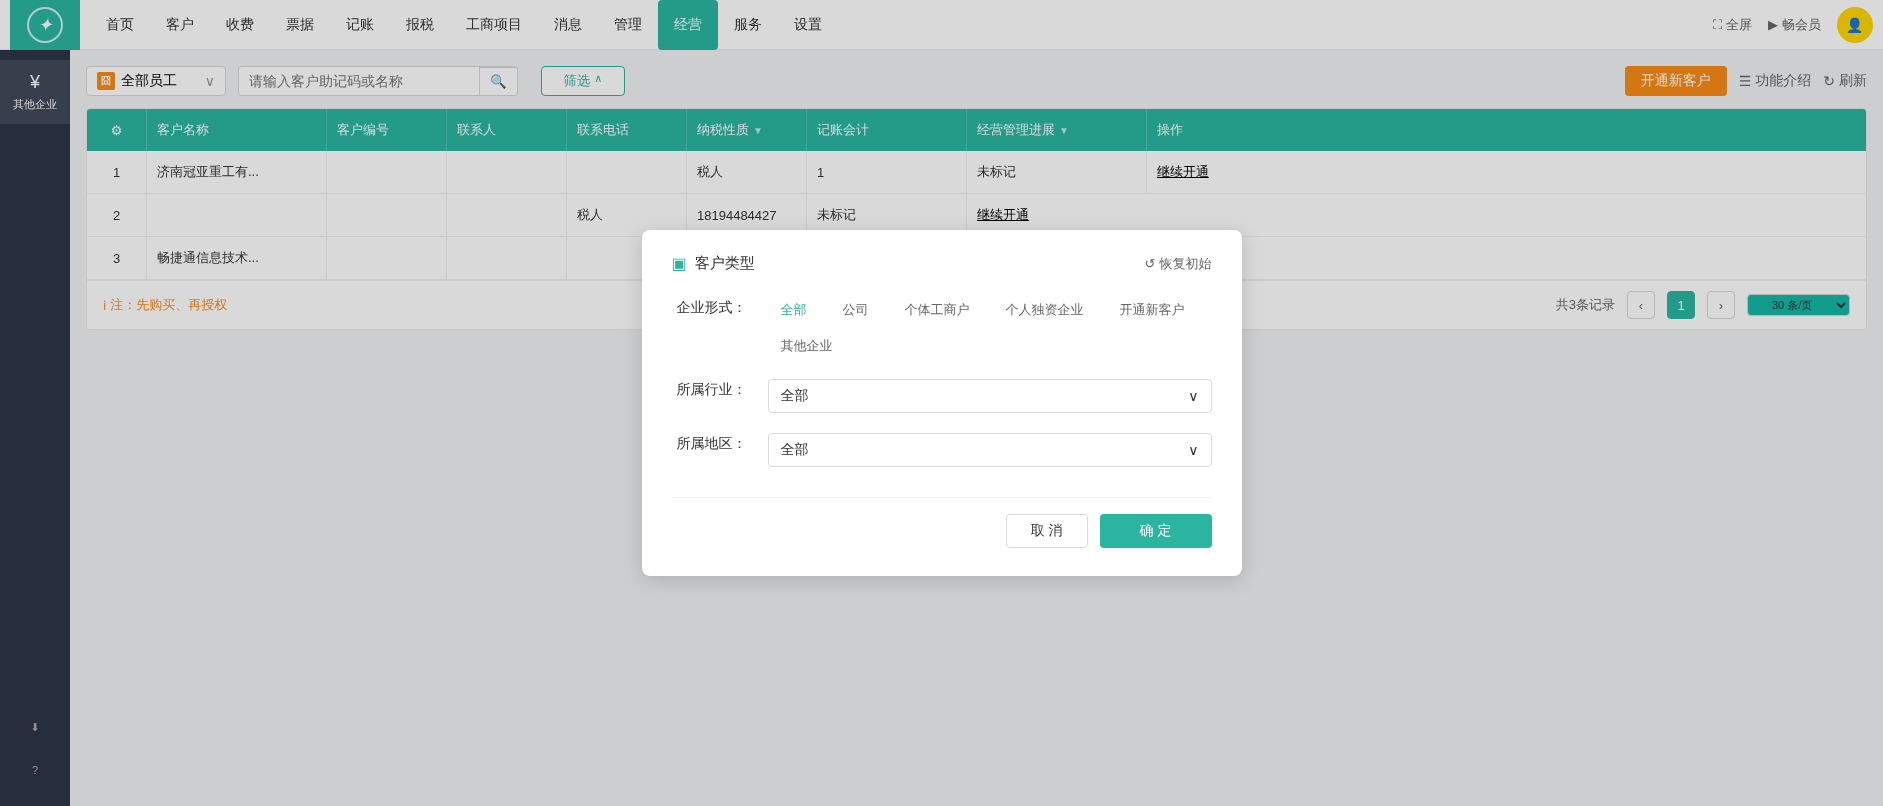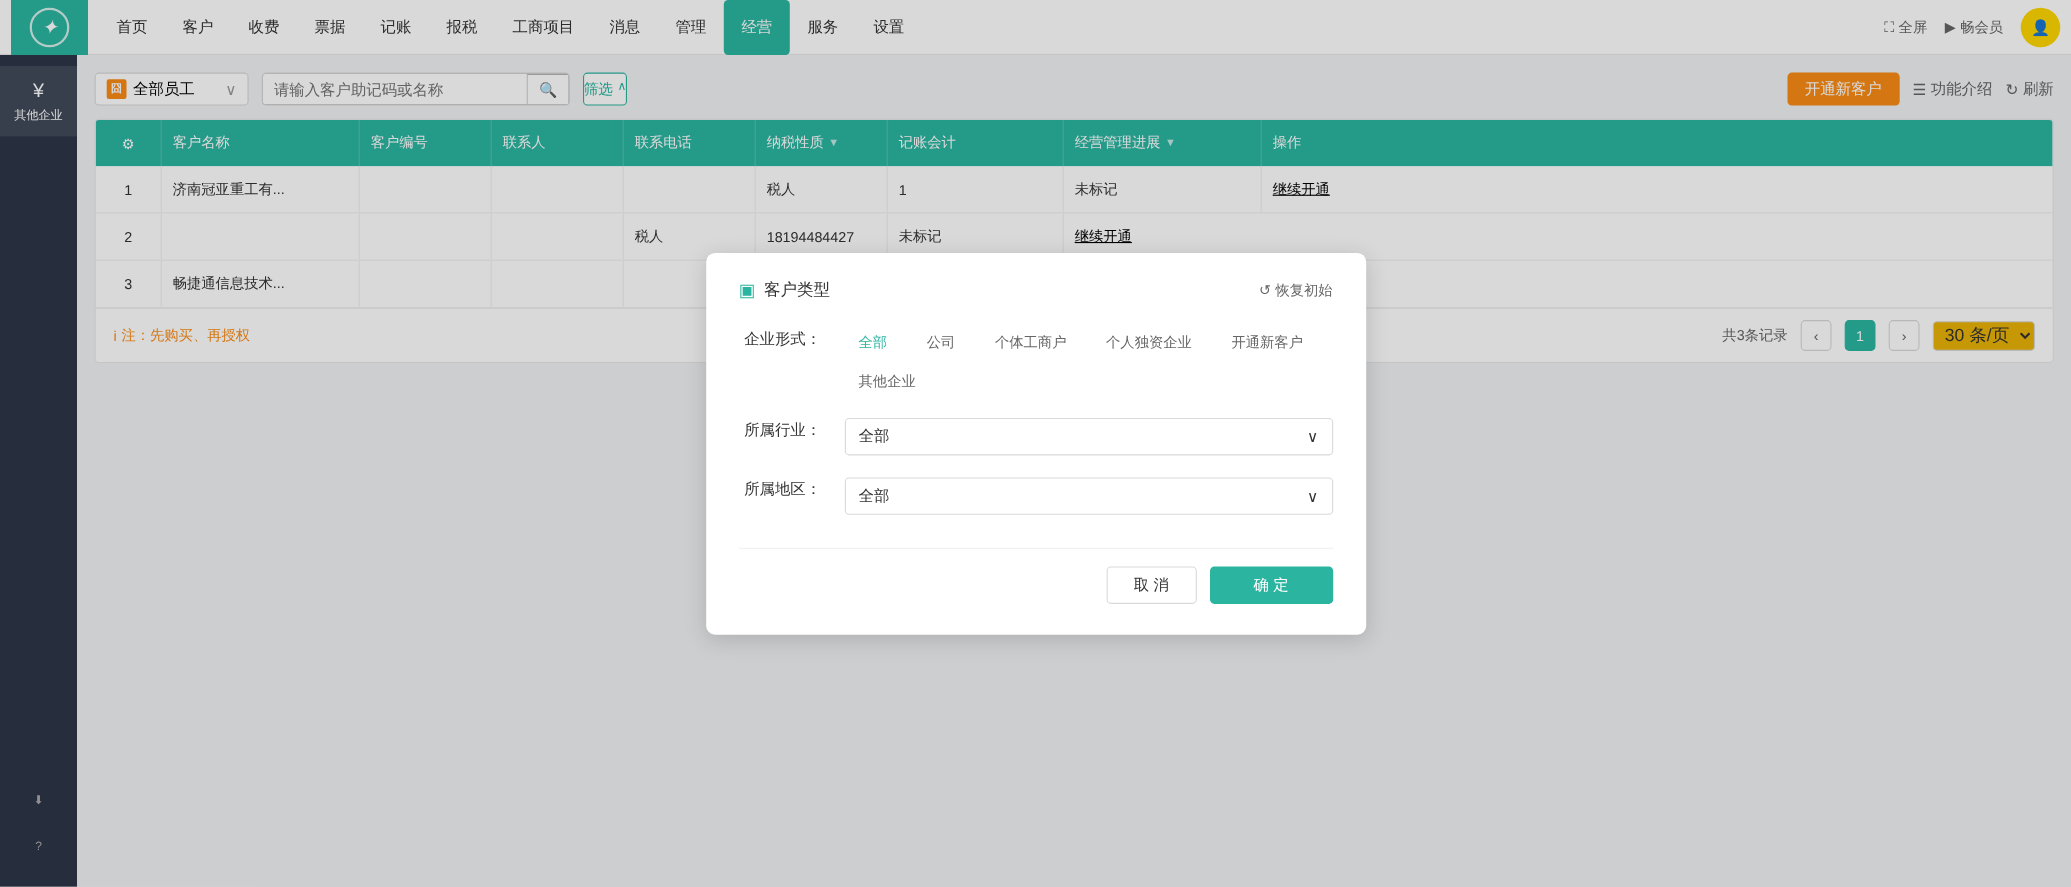--- a/index.html
+++ b/index.html
@@ -104,35 +104,35 @@
       cursor: pointer; min-width: 140px;
     }
     .employee-select-icon {
       width: 18px; height: 18px; background: #fa8c16;
       border-radius: 2px; display: flex; align-items: center;
       justify-content: center; color: #fff; font-size: 10px; font-weight: bold;
     }
     .search-box {
       display: flex; align-items: center;
       border: 1px solid #d9d9d9; border-radius: 4px;
-      background: #a3a3a3; overflow: hidden;
+      background: #bef264; overflow: hidden;
     }
     .search-input {
       border: none; outline: none; padding: 6px 10px;
       font-size: 14px; width: 240px; color: #999;
     }
     .search-btn {
       padding: 6px 10px; background: #fff; border: none;
       cursor: pointer; color: #666; border-left: 1px solid #d9d9d9;
     }
     .filter-btn {
       border: 1px solid #2bb5a0; border-radius: 4px;
-      padding: 5px 0; color: #2bb5a0;
+      padding: 5px 22px; color: #2bb5a0;
       background: #fff; cursor: pointer;
-      display: flex; align-items: flex-start; gap: 4px;
+      display: flex; align-items: flex-start; gap: 4px; margin-left: 11px;
     }
     .new-client-btn {
       margin-left: auto;
       background: #fa8c16; color: #fff;
       border: none; border-radius: 4px;
       padding: 6px 16px; cursor: pointer; font-size: 14px;
     }
     .func-intro-btn {
       display: flex; align-items: center; gap: 4px;
       color: #666; cursor: pointer;
@@ -186,22 +186,22 @@
       display: flex; align-items: center; gap: 4px;
     }
     .page-btn {
       width: 28px; height: 28px; border: 1px solid #d9d9d9;
       border-radius: 4px; display: flex; align-items: center;
       justify-content: center; cursor: pointer; background: #fff;
     }
     .page-btn.active { background: #2bb5a0; color: #fff; border-color: #2bb5a0; }
     .page-size-select {
       border: 1px solid #d9d9d9; border-radius: 4px;
-      padding: 3px 6px; background: #eab308; color: #333;
-      font-size: 16px;
+      padding: 3px 20px; background: #14b8a6; color: #333;
+      font-size: 11px;
     }
 
     
     .modal-overlay {
       position: fixed; top: 0; left: 0; right: 0; bottom: 0;
       background: rgba(0,0,0,0.15); z-index: 200;
       display: flex; align-items: center; justify-content: center;
     }
     .modal {
       background: #fff;

